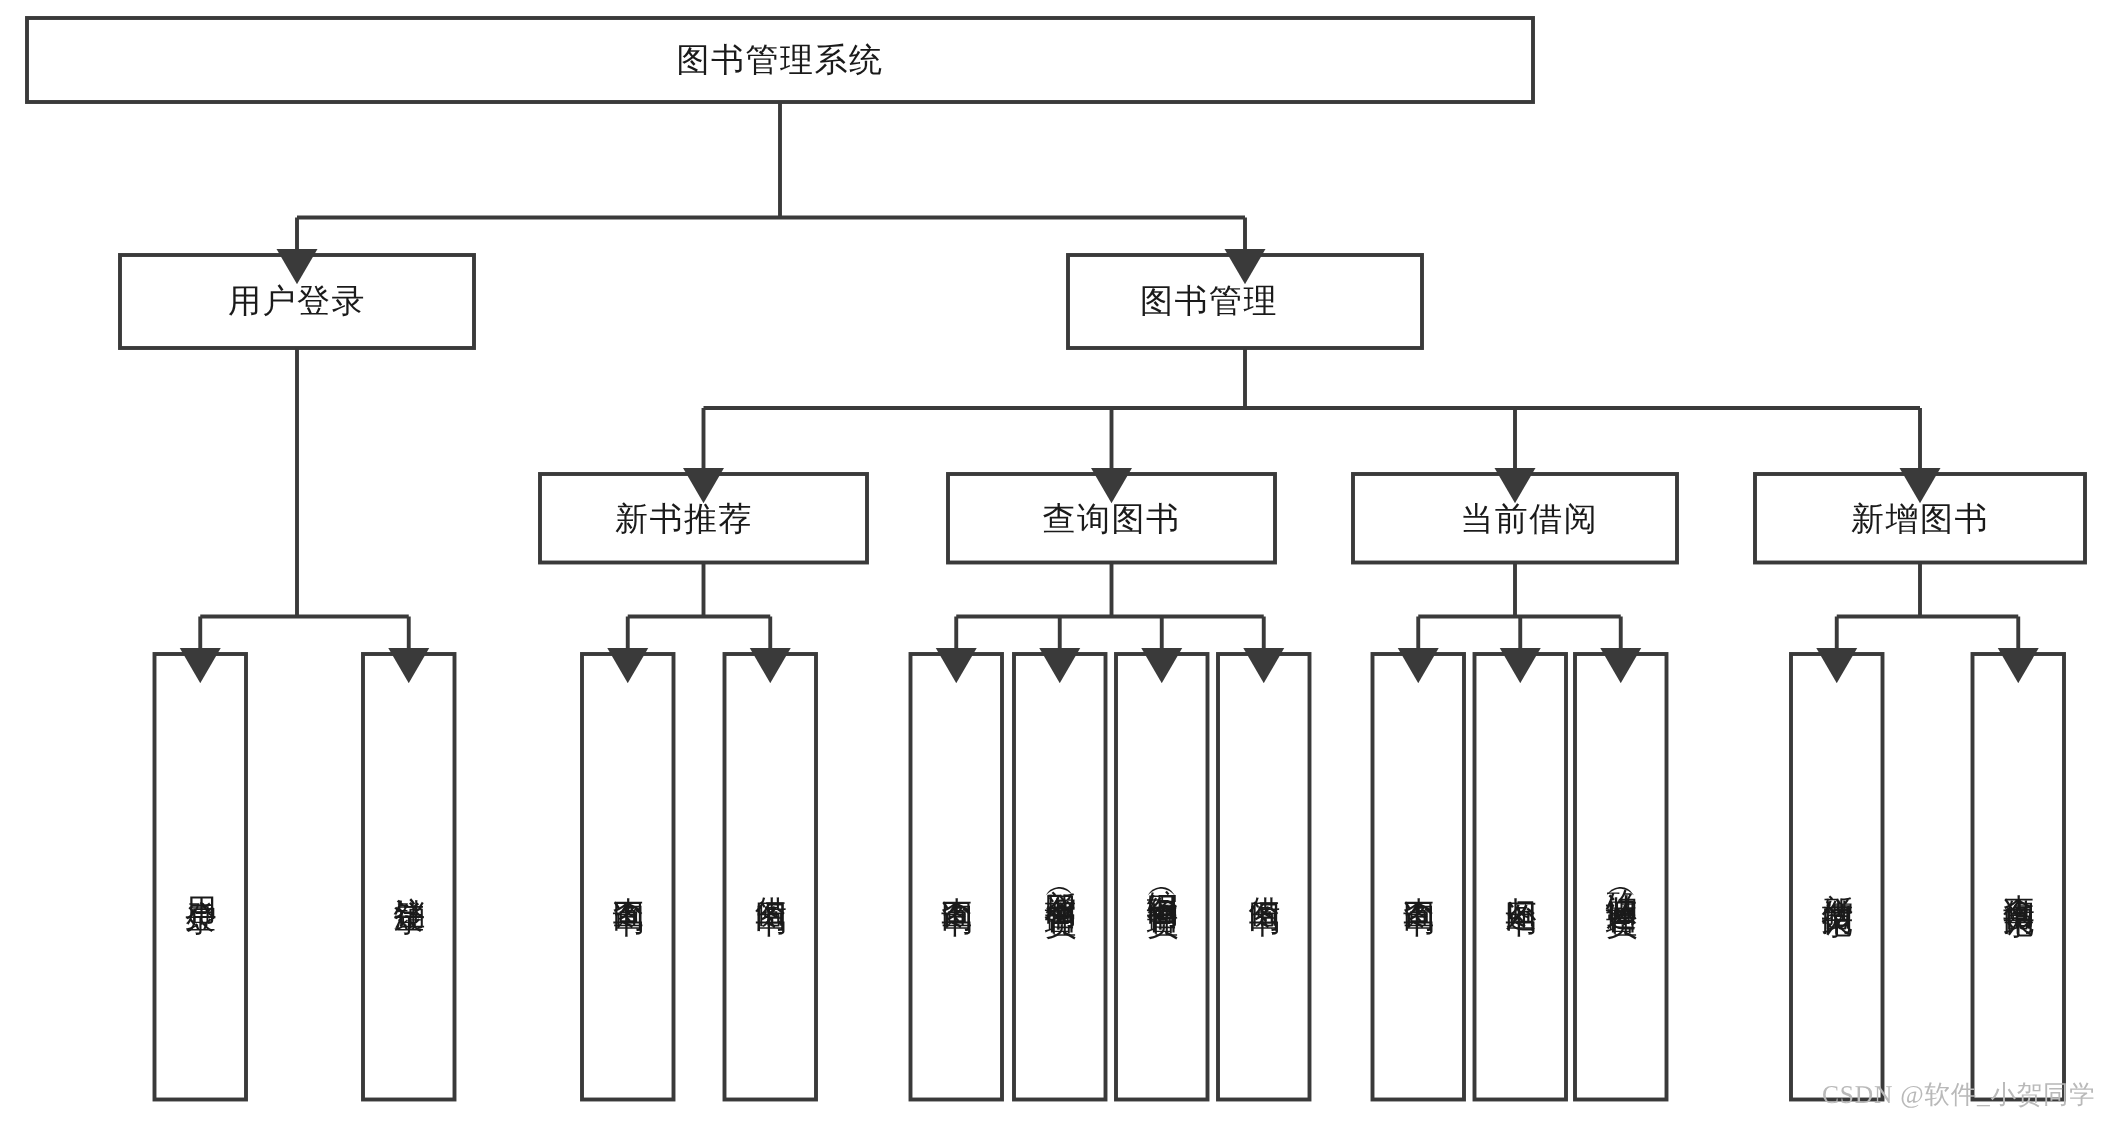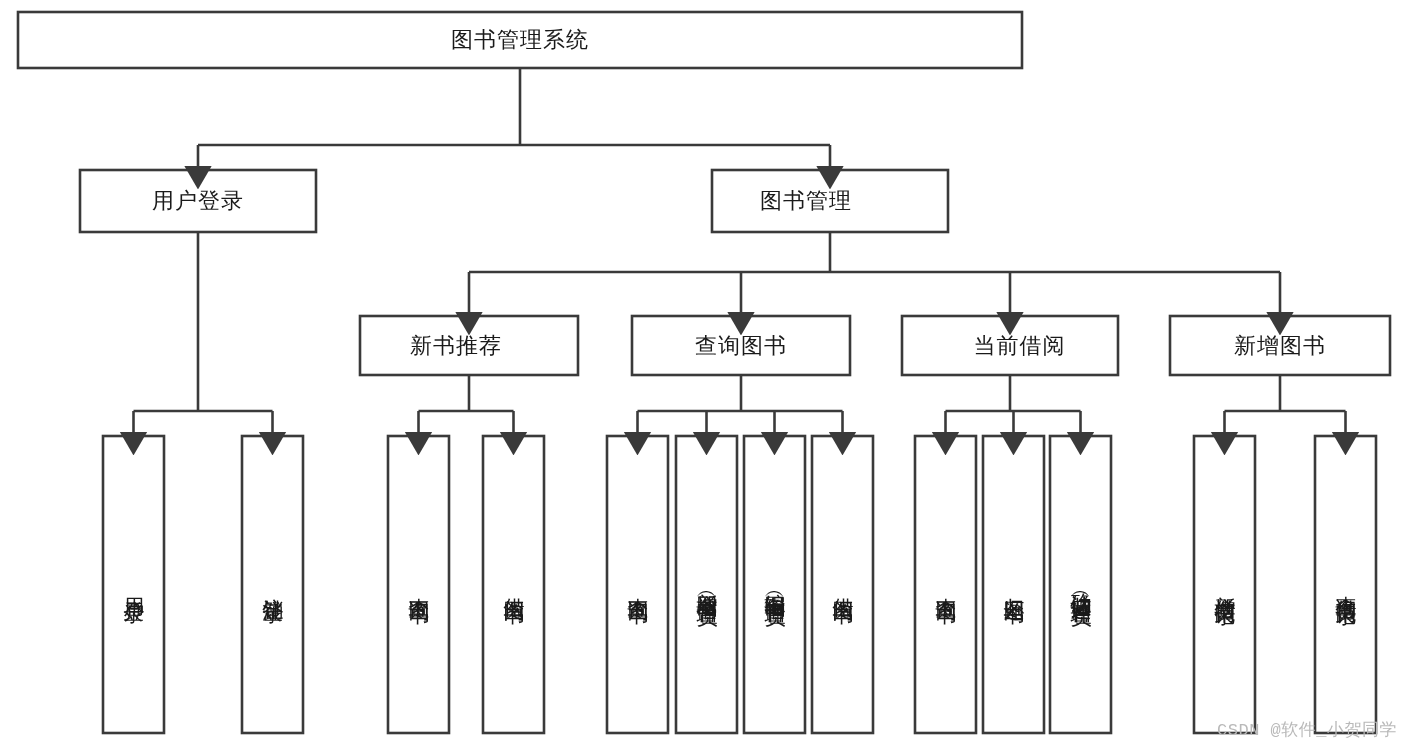--- a/index.html
+++ b/index.html
@@ -68,21 +68,21 @@
     font-family: "DejaVu Sans", "Liberation Sans", sans-serif;
     font-size: 22px;
     color: #1a1a1a;
     white-space: nowrap;
     letter-spacing: 1px;
   }
   .watermark {
     position: absolute;
     right: 8px;
     bottom: 6px;
-    font-family: Liberation Mono, monospace;
+    font-family: Liberation Serif, serif;
     font-size: 17px;
     color: #b9b9b9;
     white-space: nowrap;
     letter-spacing: 0.5px;
   }
 </style>
 </head>
 <body>
 
 <div id="diagram-root">

